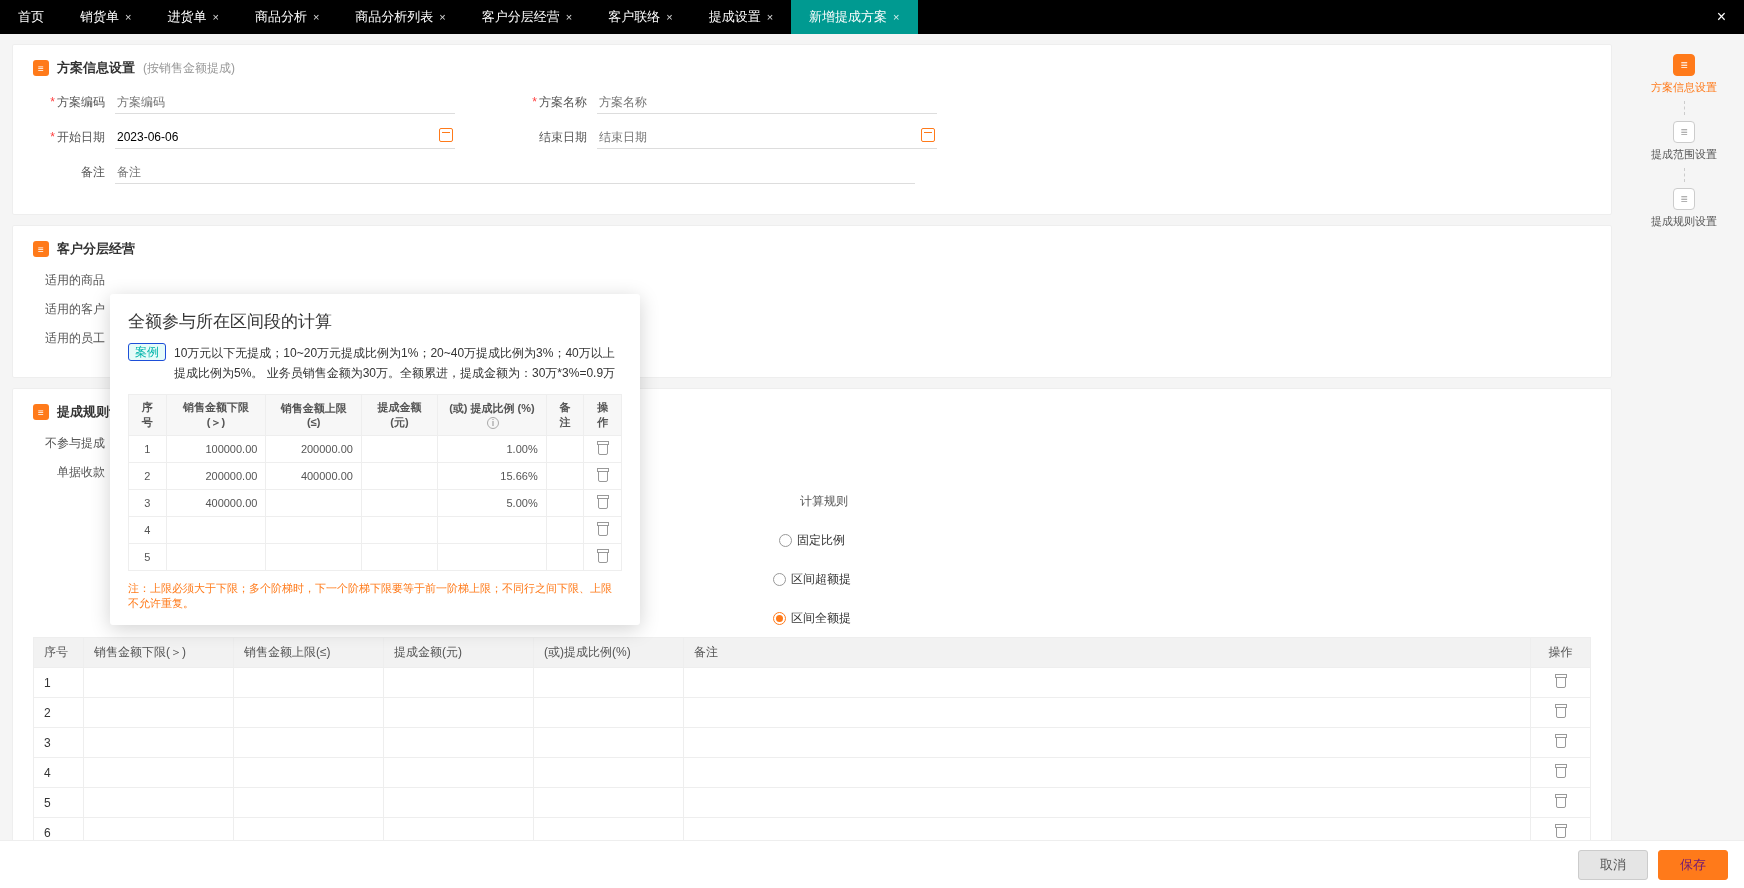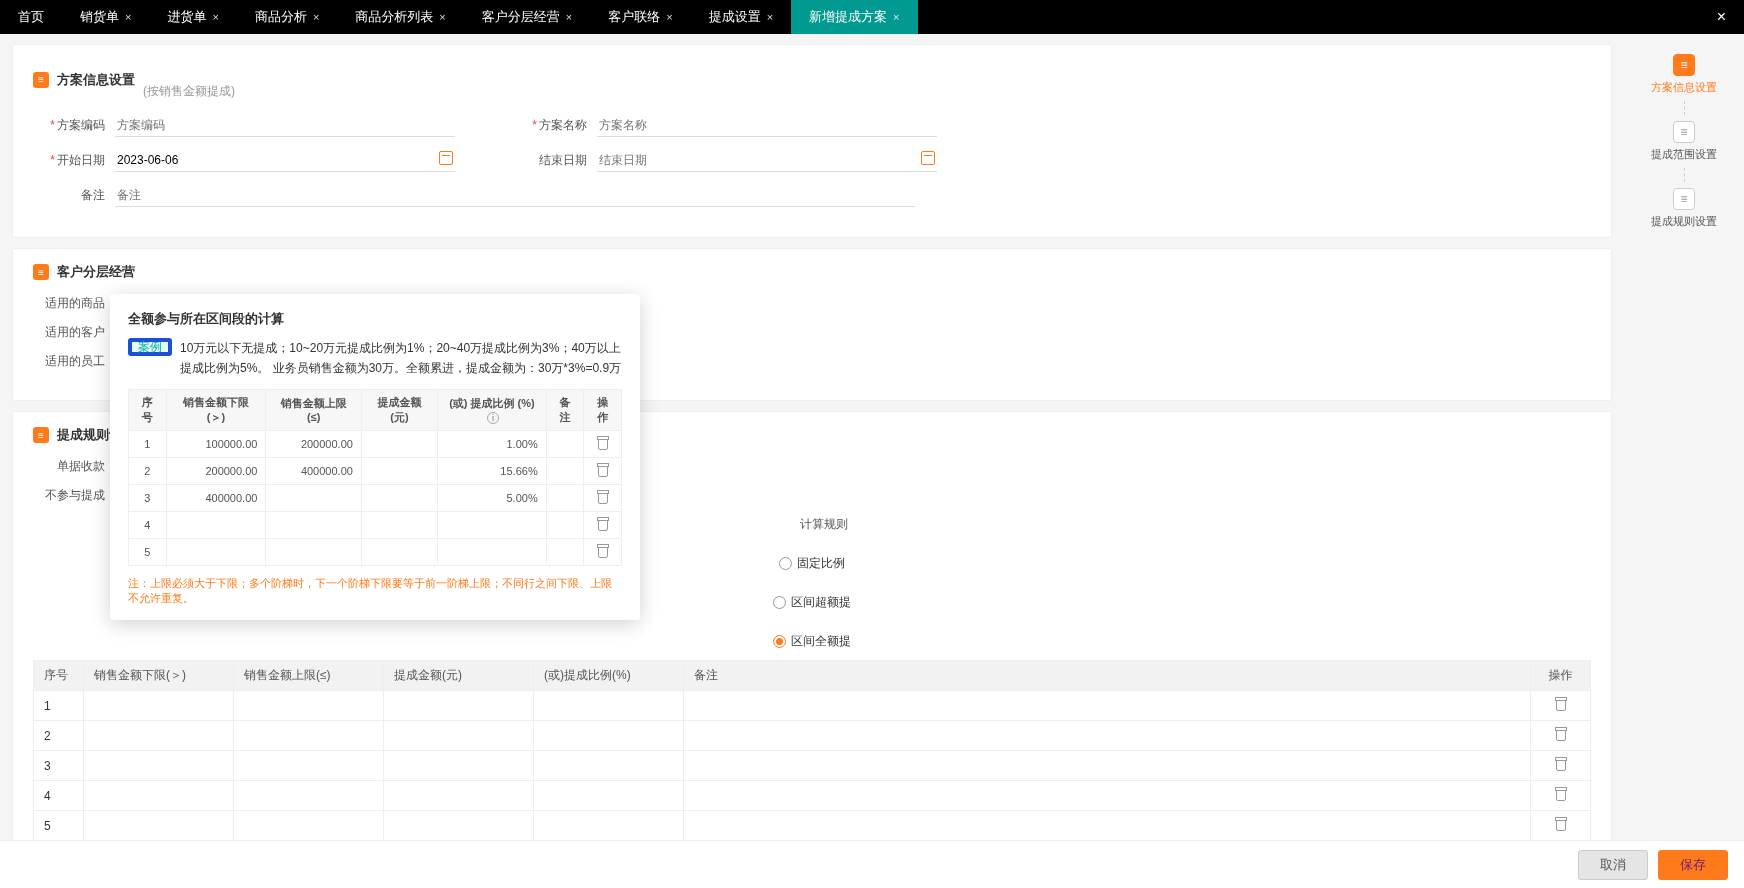--- a/index.html
+++ b/index.html
@@ -85,21 +85,21 @@
   align-items: center;
   gap: 8px;
   font-size: 13px;
   font-weight: 600;
   margin-bottom: 14px;
 }
 .panel-title .pico {
   width: 16px; height: 16px; border-radius: 3px; background: #ff7a1a; color: #fff;
   display: inline-flex; align-items: center; justify-content: center; font-size: 10px;
 }
-.panel-title .hint { font-weight: 400; color: #999; font-size: 12px; margin-top: 24px; }
+.panel-title .hint { font-weight: 400; color: #999; font-size: 12px; }
 
 .form-row { display: flex; gap: 60px; margin-bottom: 12px; }
 .form-item { display: flex; align-items: center; gap: 10px; }
 .form-item .flabel { width: 72px; text-align: right; color: #555; }
 .form-item .req { color: #ff4040; margin-right: 2px; }
 .form-item input[type=text] {
   border: none; border-bottom: 1px solid #ddd; padding: 4px 2px;
   width: 340px; font-size: 12px; outline: none; background: transparent;
 }
 .form-item.wide input[type=text] { width: 800px; }
@@ -152,24 +152,24 @@
   position: absolute;
   left: 110px;
   top: 260px;
   width: 530px;
   background: #fff;
   box-shadow: 0 4px 20px rgba(0,0,0,.18);
   border-radius: 3px;
   padding: 16px 18px 14px;
   z-index: 50;
 }
-.popover h4 { font-size: 13px; font-weight: 700; margin-bottom: 10px; }
+.popover h4 { font-size: 17px; font-weight: 400; margin-bottom: 10px; }
 .popover .example-row { display: flex; gap: 8px; font-size: 12px; line-height: 1.7; margin-bottom: 10px; }
 .popover .badge {
-  background: #e6fbf9; color: #00b4aa; border: 4px solid #1d4ed8; border-radius: 3px;
+  background: #e6fbf9; color: #00b4aa; border: 1px solid #1d4ed8; border-radius: 3px;
   padding: 0 6px; height: 18px; display: inline-flex; align-items: center; flex: 0 0 auto;
 }
 .popover table { width: 100%; border-collapse: collapse; }
 .popover th, .popover td {
   border: 1px solid #eee; padding: 5px 8px; font-size: 11px; text-align: center; color: #555;
 }
 .popover th { background: #f7f7f7; }
 .popover td.num { text-align: right; }
 .popover .note { color: #ff7a1a; font-size: 11px; margin-top: 10px; }
 .info-ico {
@@ -292,24 +292,24 @@
           <span class="flabel">适用的员工</span>
         </div>
     </div>
 
     <div class="panel">
       <div class="panel-title">
         <span class="pico">≡</span>
         <span>提成规则设</span>
       </div>
       <div class="rule-line">
+          <span class="flabel">不参与提成</span>
+        </div>
+      <div class="rule-line">
           <span class="flabel">单据收款</span>
-        </div>
-      <div class="rule-line">
-          <span class="flabel">不参与提成</span>
         </div>
       <div class="radio-row">
         <span class="flabel">计算规则</span>
 
       <span class="radio-item">
             <span class="ring"></span>
             <span>固定比例</span>
           </span>
           <span class="radio-item">
             <span class="ring"></span>

